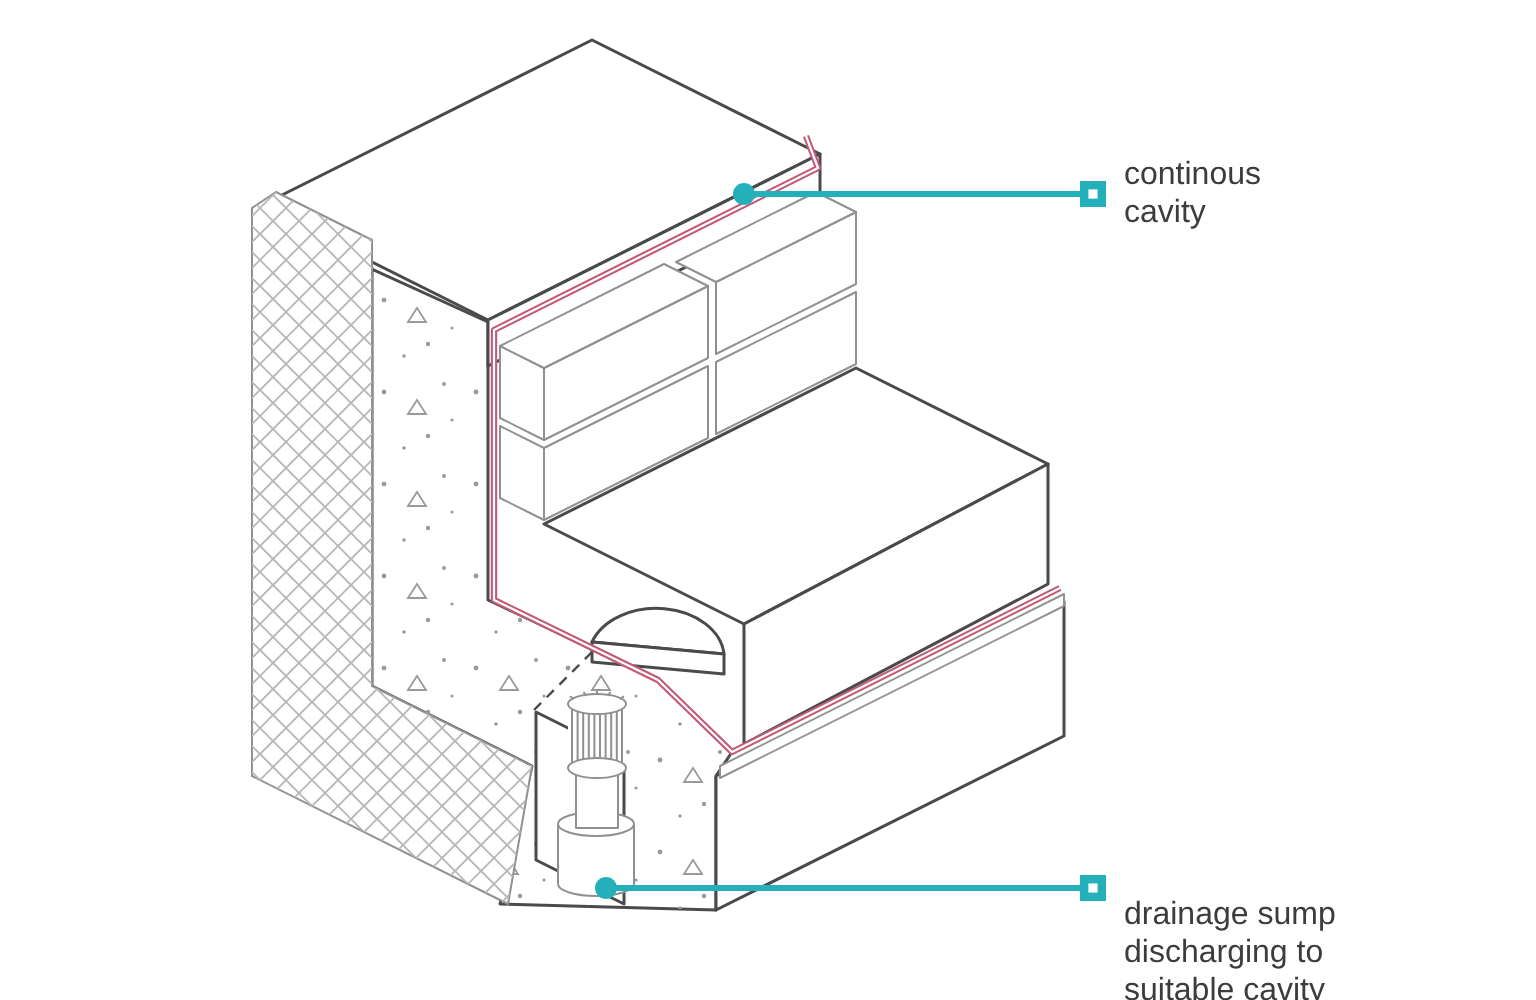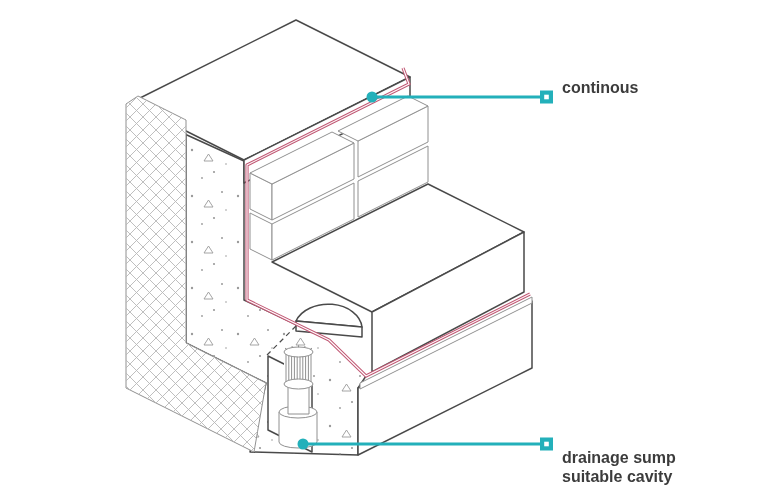--- a/index.html
+++ b/index.html
@@ -1,17 +1,17 @@
 <!DOCTYPE html>
 <html style="--accent: #23b0ba; --membrane: #c25a76; --outline: #4a4a4a; --detail: #909090; --hatch: #b8b8b8; --label_text: #3c3c3c; --background: #ffffff;"><head>
 <meta charset="utf-8">
 <style>
   html,body{margin:0;padding:0;background:#ffffff;}
   #stage{position:relative;width:768px;height:500px;background:var(--background,#fff);overflow:hidden;
-         font-family:"Liberation Sans", sans-serif;font-weight:bold;}
+         font-family:"Liberation Sans", sans-serif;}
   svg{position:absolute;left:0;top:0;}
   .outline{fill:#ffffff;stroke:var(--outline);stroke-width:1.5;stroke-linejoin:round;}
   .outline-thin{fill:#ffffff;stroke:var(--detail);stroke-width:1;stroke-linejoin:round;}
   .membrane{fill:none;stroke:var(--membrane);stroke-width:3.2;stroke-linejoin:round;}
   .membrane-core{fill:none;stroke:#ffffff;stroke-width:1.1;stroke-linejoin:round;}
   .leader{stroke:var(--accent);stroke-width:3;fill:none;}
   .leader-dot{fill:var(--accent);stroke:none;}
   .marker{fill:var(--accent);stroke:none;}
   .marker-core{fill:#ffffff;stroke:none;}
   .detail-line{stroke:var(--detail);stroke-width:1;fill:none;}
@@ -112,18 +112,20 @@
     <g>
       <line class="leader" x1="303" y1="444" x2="540" y2="444"></line>
       <circle class="leader-dot" cx="303" cy="444" r="5.5"></circle>
       <rect class="marker" x="540" y="437.5" width="13" height="13"></rect>
       <rect class="marker-core" x="544.2" y="441.7" width="4.6" height="4.6"></rect>
     </g>
   </svg>
 
   <div class="label" style="left:562px;top:78px;">
     <div>continous</div>
+    <div>cavity</div>
   </div>
   <div class="label" style="left:562px;top:448px;">
     <div>drainage sump</div>
+    <div>discharging to</div>
     <div>suitable cavity</div>
   </div>
 </div>
 
 </body></html>

